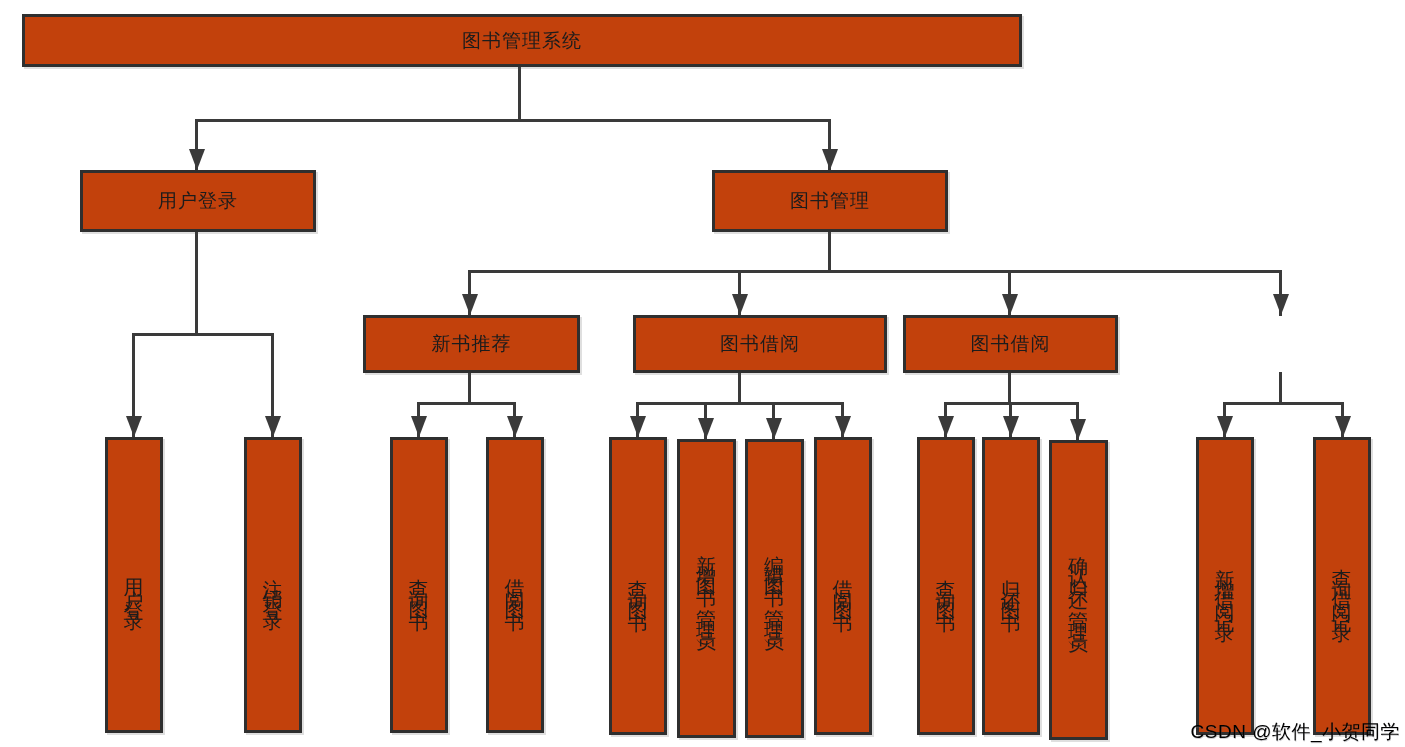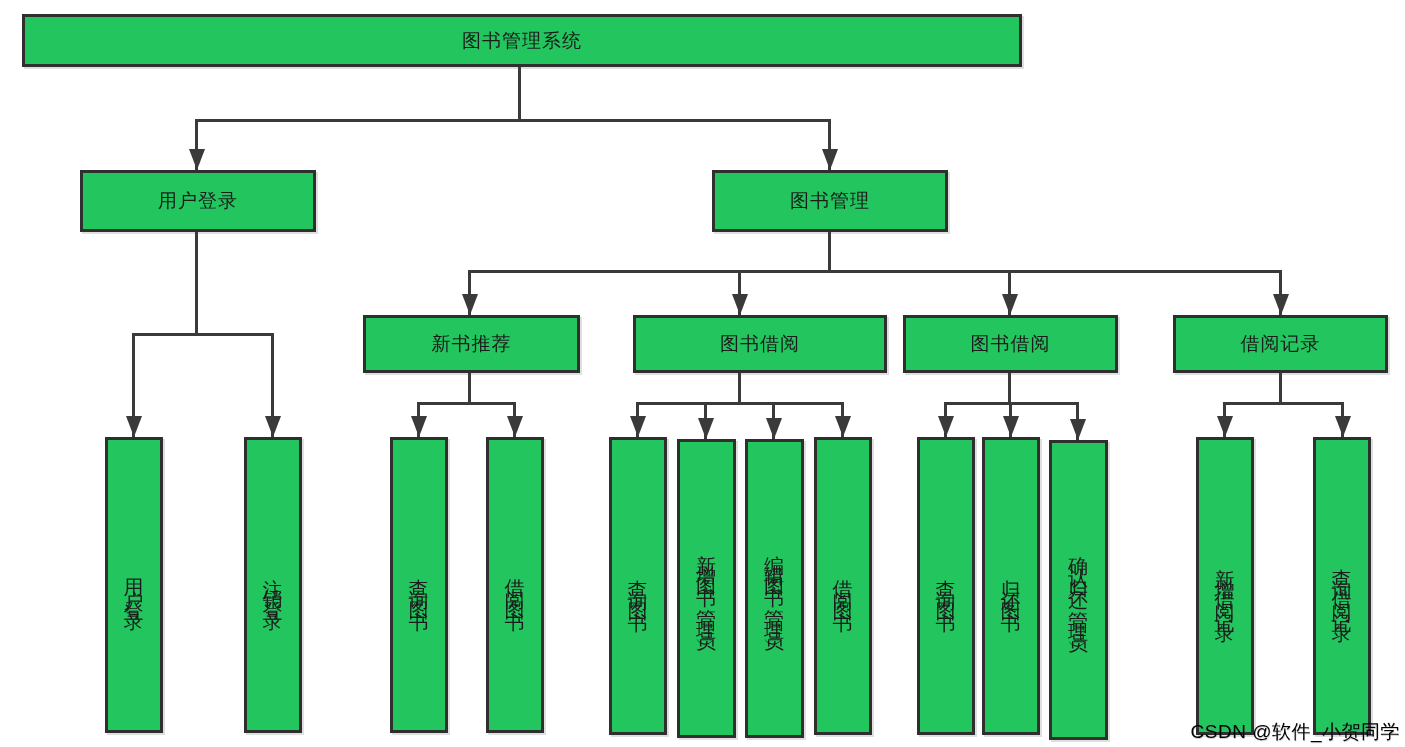--- a/index.html
+++ b/index.html
@@ -1,21 +1,21 @@
 <!DOCTYPE html>
 <html><head>
 <meta charset="utf-8">
 <style>
   html, body { margin:0; padding:0; background:#ffffff; }
   .canvas {
     position:relative; width:1405px; height:747px; background:#ffffff;
     font-family:"Liberation Sans", sans-serif; overflow:hidden;
   }
   .node {
-    position:absolute; background:#22c55e; border:3px solid #2f2f2f;
+    position:absolute; background:#c2410c; border:3px solid #2f2f2f;
     box-sizing:border-box; display:flex; align-items:center; justify-content:center;
     box-shadow:2px 2px 0 rgba(80,80,80,0.18);
   }
   .node .lbl {
     font-size:19px; color:#1c1c1c; letter-spacing:1px; white-space:nowrap;
   }
   .vnode .lbl {
     writing-mode:vertical-rl; text-orientation:mixed;
     font-size:20px; letter-spacing:11px; line-height:1.1; color:#1c1c1c;
   }
@@ -111,23 +111,20 @@
 
   <div class="node" style="left:363px;top:315px;width:217px;height:58px">
     <span class="lbl">新书推荐</span>
   </div>
   <div class="node" style="left:633px;top:315px;width:254px;height:58px">
     <span class="lbl">图书借阅</span>
   </div>
   <div class="node" style="left:903px;top:315px;width:215px;height:58px">
     <span class="lbl">图书借阅</span>
   </div>
-  <div class="node" style="left:1173px;top:315px;width:215px;height:58px">
-    <span class="lbl">借阅记录</span>
-  </div>
 
   <div class="node vnode" style="left:105px;top:437px;width:58px;height:296px">
     <span class="lbl">用户登录</span>
   </div>
   <div class="node vnode" style="left:244px;top:437px;width:58px;height:296px">
     <span class="lbl">注销登录</span>
   </div>
 
   <div class="node vnode" style="left:390px;top:437px;width:58px;height:296px">
     <span class="lbl">查询图书</span>

